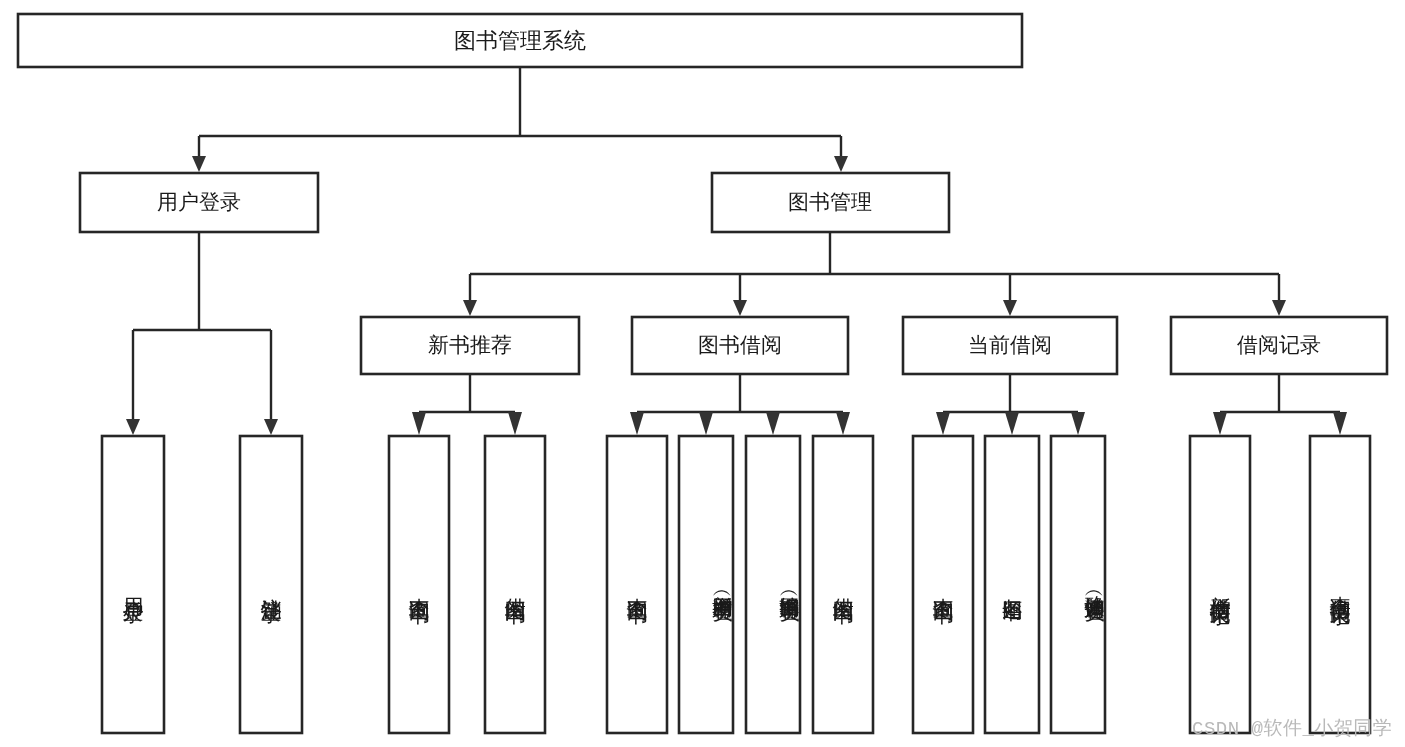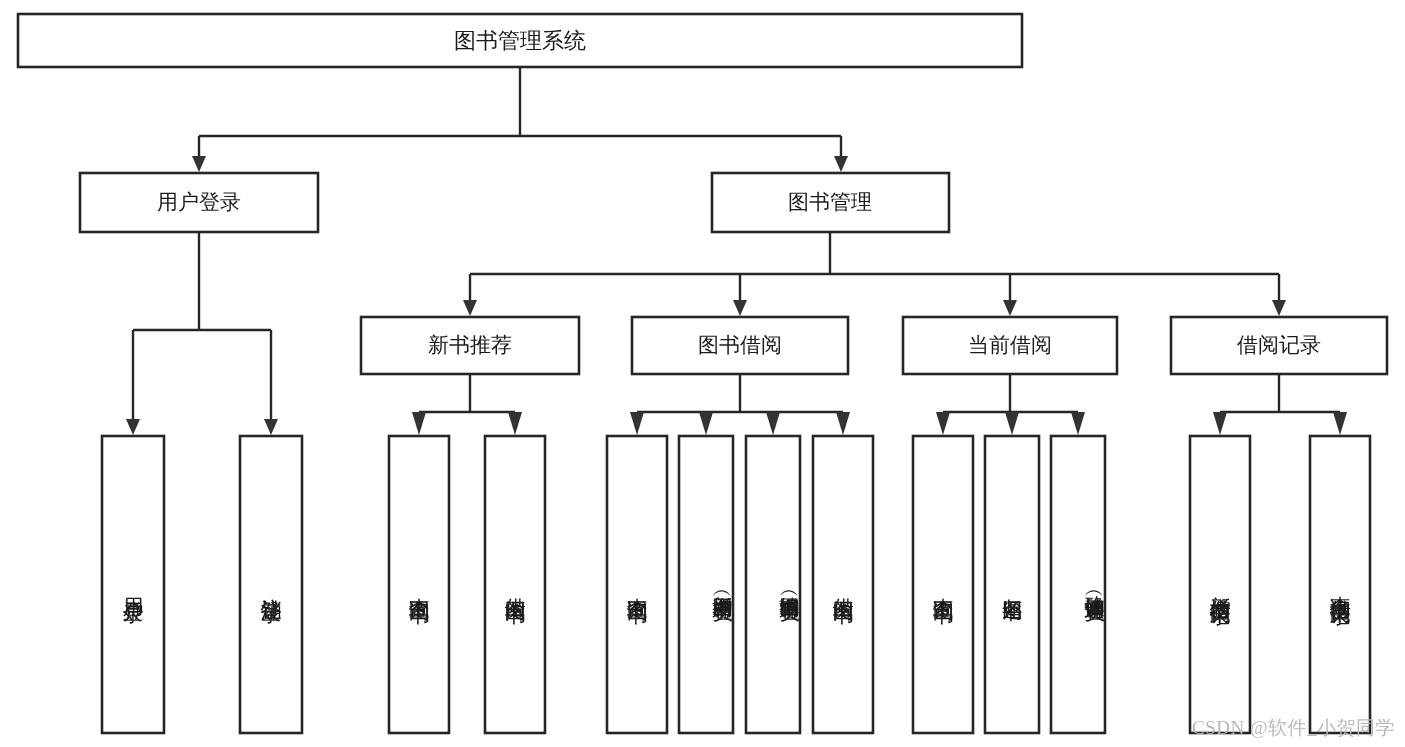--- a/index.html
+++ b/index.html
@@ -60,21 +60,21 @@
     font-size: 21px;
     line-height: 1.08;
     letter-spacing: 2px;
     color: #1a1a1a;
     white-space: nowrap;
     text-align: center;
     pointer-events: none;
   }
   .watermark {
     position: absolute;
-    font-family: Liberation Serif, serif;
+    font-family: Liberation Mono, monospace;
     font-size: 19px;
     color: #b9b9b9;
     white-space: nowrap;
     letter-spacing: 0.5px;
   }
 </style>
 </head>
 <body>
 
 <div id="diagram-root">

